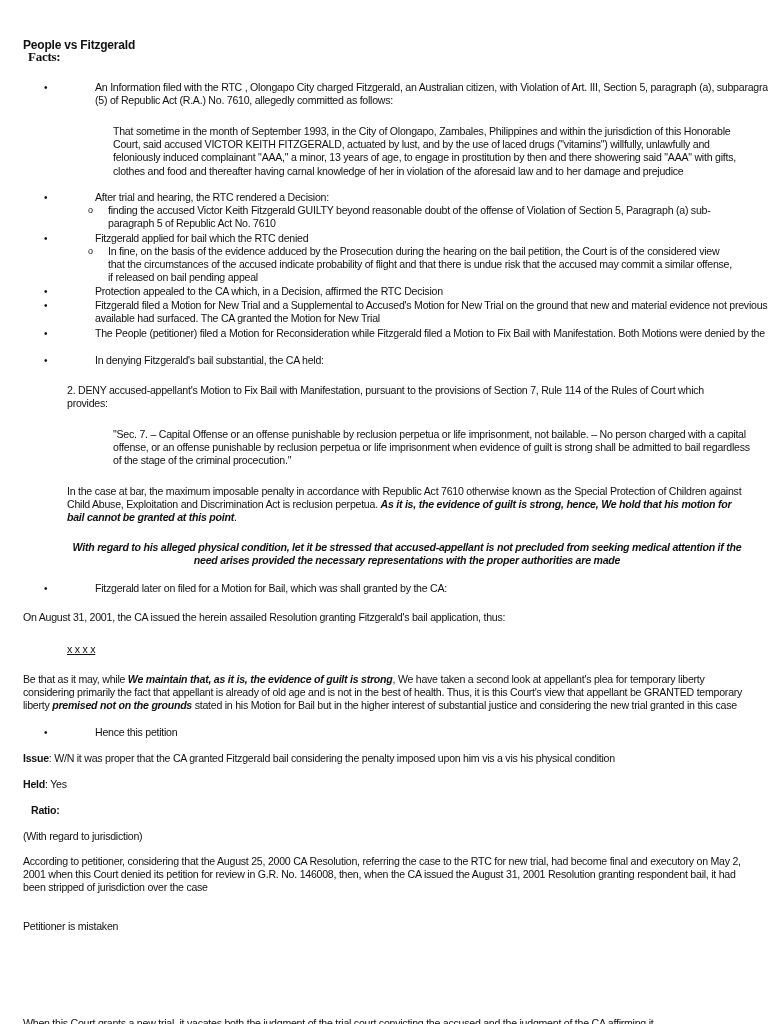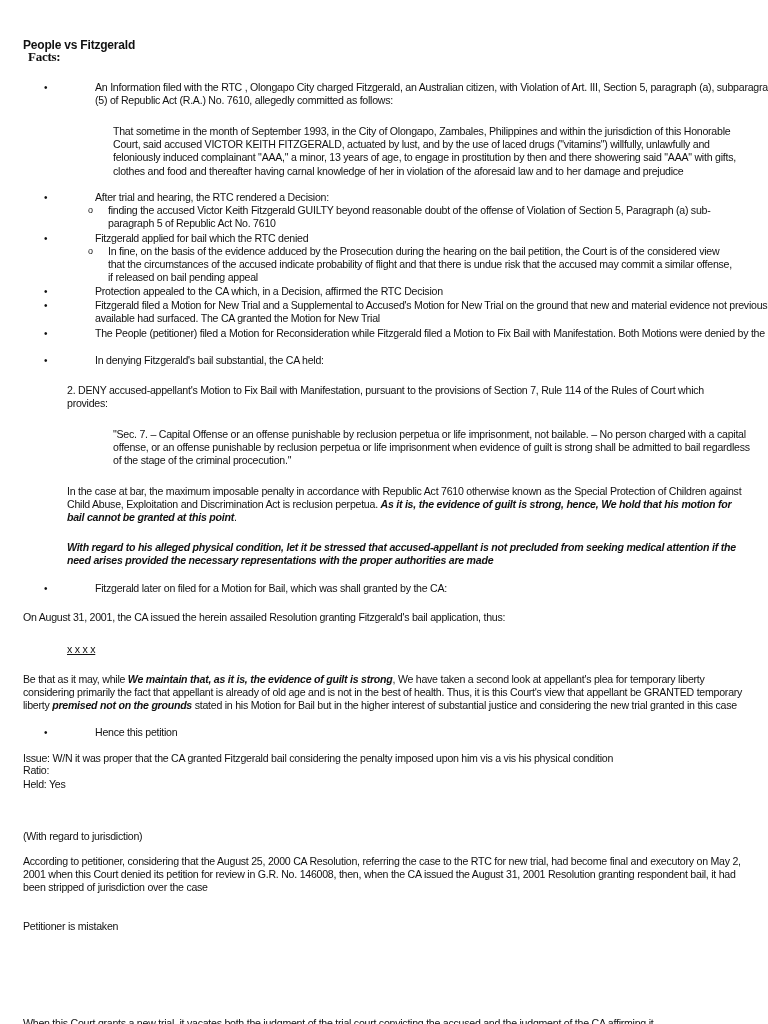--- a/index.html
+++ b/index.html
@@ -17,21 +17,21 @@
     .bullet-row { position: absolute; left: 44px; }
     .bullet { position: absolute; left: 0; top: 0; width: 10px; font-size: 10px; }
     .btext { position: absolute; left: 5px; width: 690px; margin-left: 46px; }
     .sub-row { position: absolute; left: 88px; }
     .sub-bullet { position: absolute; left: 0; top: 0; font-size: 9px; }
     .sub-text { position: absolute; left: 20px; width: 624px; }
     .quote { position: absolute; left: 113px; width: 640px; }
     .indent { position: absolute; left: 67px; width: 680px; }
     .para { position: absolute; left: 23px; width: 720px; }
     .bi { font-weight: bold; font-style: italic; }
-    .b { font-weight: normal; }
+    .b { font-weight: bold; }
     .u { }
   </style>
 </head>
 <body>
 
 <div>
 
   <div class="abs title">People vs Fitzgerald</div>
   <div class="abs facts">Facts:</div>
 
@@ -79,21 +79,21 @@
     <span class="bullet">•</span>
     <span class="btext">In denying Fitzgerald's bail substantial, the CA held:</span>
   </div>
 
   <div class="indent" style="top:384px;">2. DENY accused-appellant's Motion to Fix Bail with Manifestation, pursuant to the provisions of Section 7, Rule 114 of the Rules of Court which provides:</div>
 
   <div class="quote" style="top:428px;">"Sec. 7. – Capital Offense or an offense punishable by reclusion perpetua or life imprisonment, not bailable. – No person charged with a capital offense, or an offense punishable by reclusion perpetua or life imprisonment when evidence of guilt is strong shall be admitted to bail regardless of the stage of the criminal procecution."</div>
 
   <div class="indent" style="top:485px;"><span>In the case at bar, the maximum imposable penalty in accordance with Republic Act 7610 otherwise known as the Special Protection of Children against Child Abuse, Exploitation and Discrimination Act is reclusion perpetua. </span><span class="bi">As it is, the evidence of guilt is strong, hence, We hold that his motion for bail cannot be granted at this point</span><span>.</span></div>
 
-  <div class="indent bi" style="top:541px;">With regard to his alleged physical condition, let it be stressed that accused-appellant is not precluded from seeking medical attention if the need arises provided the necessary representations with the proper authorities are made</div>
+  <div class="indent bi" style="top:541px;text-align:center;">With regard to his alleged physical condition, let it be stressed that accused-appellant is not precluded from seeking medical attention if the need arises provided the necessary representations with the proper authorities are made</div>
 
   <div class="bullet-row" style="top:582px;">
     <span class="bullet">•</span>
     <span class="btext">Fitzgerald later on filed for a Motion for Bail, which was shall granted by the CA:</span>
   </div>
 
   <div class="para" style="top:611px;">On August 31, 2001, the CA issued the herein assailed Resolution granting Fitzgerald's bail application, thus:</div>
 
   <div class="indent" style="top:643px;text-decoration:underline;">x x x x</div>
 
@@ -101,21 +101,21 @@
 
   <div class="bullet-row" style="top:726px;">
     <span class="bullet">•</span>
     <span class="btext">Hence this petition</span>
   </div>
 
   <div class="para" style="top:752px;"><span class="b">Issue</span><span>: W/N it was proper that the CA granted Fitzgerald bail considering the penalty imposed upon him  vis a vis his physical condition</span></div>
 
   <div class="para" style="top:778px;"><span class="b">Held</span><span>: </span><span class="u">Yes</span></div>
 
-  <div class="para b" style="top:764px;">Ratio:</div>
+  <div class="para b" style="top:804px;margin-left:8px;">Ratio:</div>
 
   <div class="para u" style="top:830px;">(With regard to jurisdiction)</div>
 
   <div class="para" style="top:855px;">According to petitioner, considering that the August 25, 2000 CA Resolution, referring the case to the RTC for new trial, had become final and executory on May 2, 2001  when this Court denied its petition for review in G.R. No. 146008, then, when the CA issued the August 31, 2001 Resolution granting respondent bail, it had been stripped of jurisdiction over the case</div>
 
   <div class="para" style="top:920px;">Petitioner is mistaken</div>
 
   <div class="para" style="top:1017px; width:740px; white-space:nowrap;">When this Court grants a new trial, it vacates both the judgment of the trial court convicting the accused and the judgment of the CA affirming it</div>
 
 </div>

